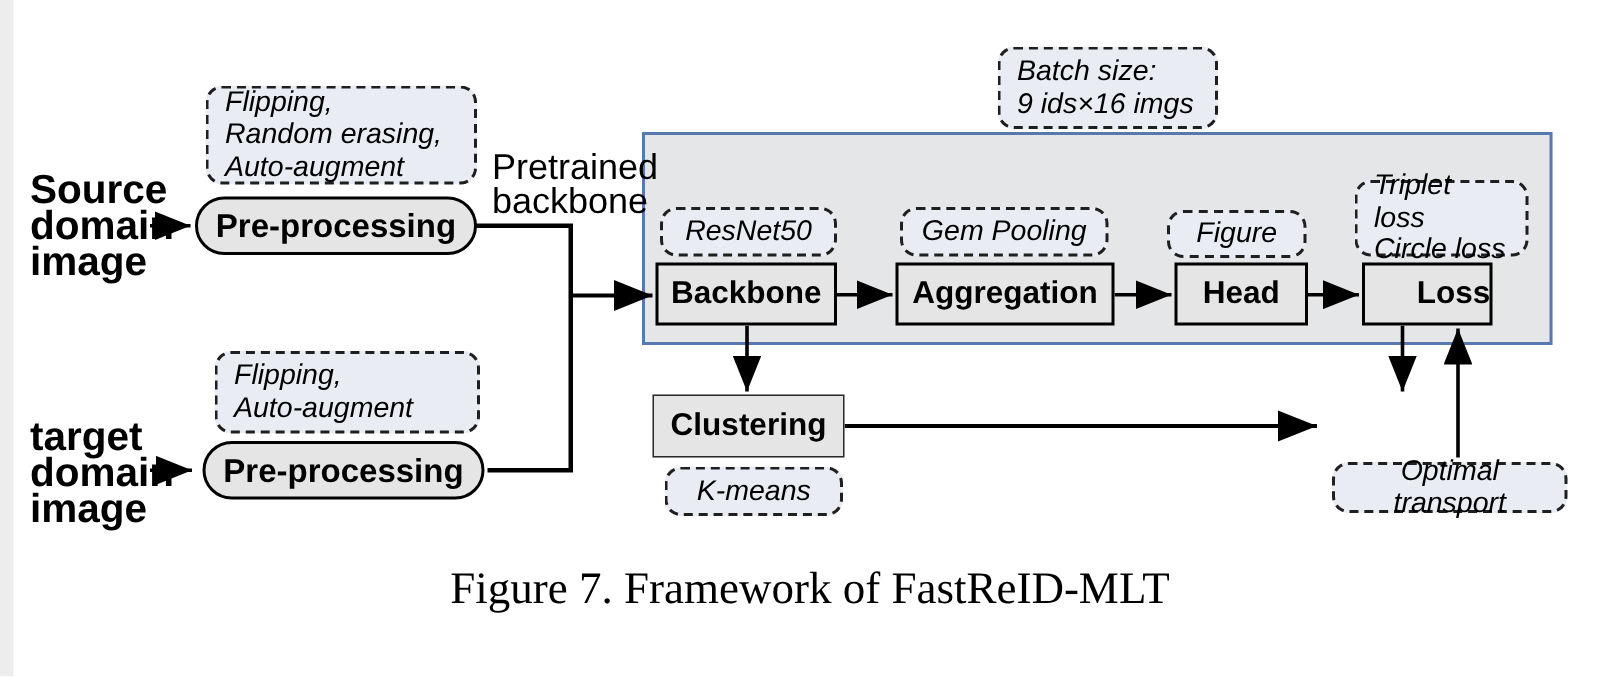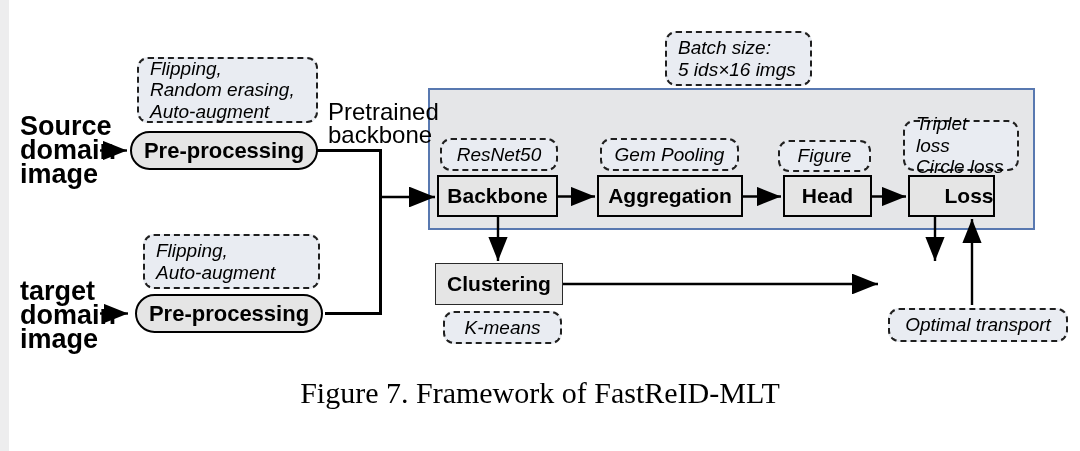--- a/index.html
+++ b/index.html
@@ -82,21 +82,21 @@
   .gem         { left: 600px; top: 138px; width: 139px; height: 33px; }
   .aggregation { left: 597px; top: 175px; width: 146px; height: 42px; }
   .bnneck      { left: 778px; top: 140px; width: 93px;  height: 32px; }
   .head        { left: 783px; top: 175px; width: 89px;  height: 42px; }
   .losses      { left: 903px; top: 120px; width: 116px; height: 51px; }
   .loss        { left: 908px; top: 175px; width: 87px;  height: 42px; padding-left: 35px; }
 
   .clustering  { left: 435px; top: 263px; width: 128px; height: 42px; }
   .kmeans      { left: 443px; top: 311px; width: 119px; height: 33px; }
   .refinery    { left: 880px; top: 263px; width: 162px; height: 42px; }
-  .transport   { left: 888px; top: 308px; width: 180px; height: 34px; }
+  .transport   { left: 888px; top: 308px; width: 157px; height: 34px; }
 </style>
 </head>
 <body>
 
 <div class="stage">
 
   <div class="edge-strip"></div>
 
   <div class="panel"></div>
 
@@ -131,21 +131,21 @@
   <div class="note src-aug">Flipping,
 Random erasing,
 Auto-augment</div>
   <div class="node pill src-pre">Pre-processing</div>
 
   <div class="note tgt-aug">Flipping,
 Auto-augment</div>
   <div class="node pill tgt-pre">Pre-processing</div>
 
   <div class="note batch">Batch size:
-5 ids×16 imgs</div>
+9 ids×16 imgs</div>
 
   <div class="note center resnet">ResNet50</div>
   <div class="node backbone">Backbone</div>
 
   <div class="note center gem">Gem Pooling</div>
   <div class="node aggregation">Aggregation</div>
 
   <div class="note center bnneck">Figure</div>
   <div class="node head">Head</div>
 

